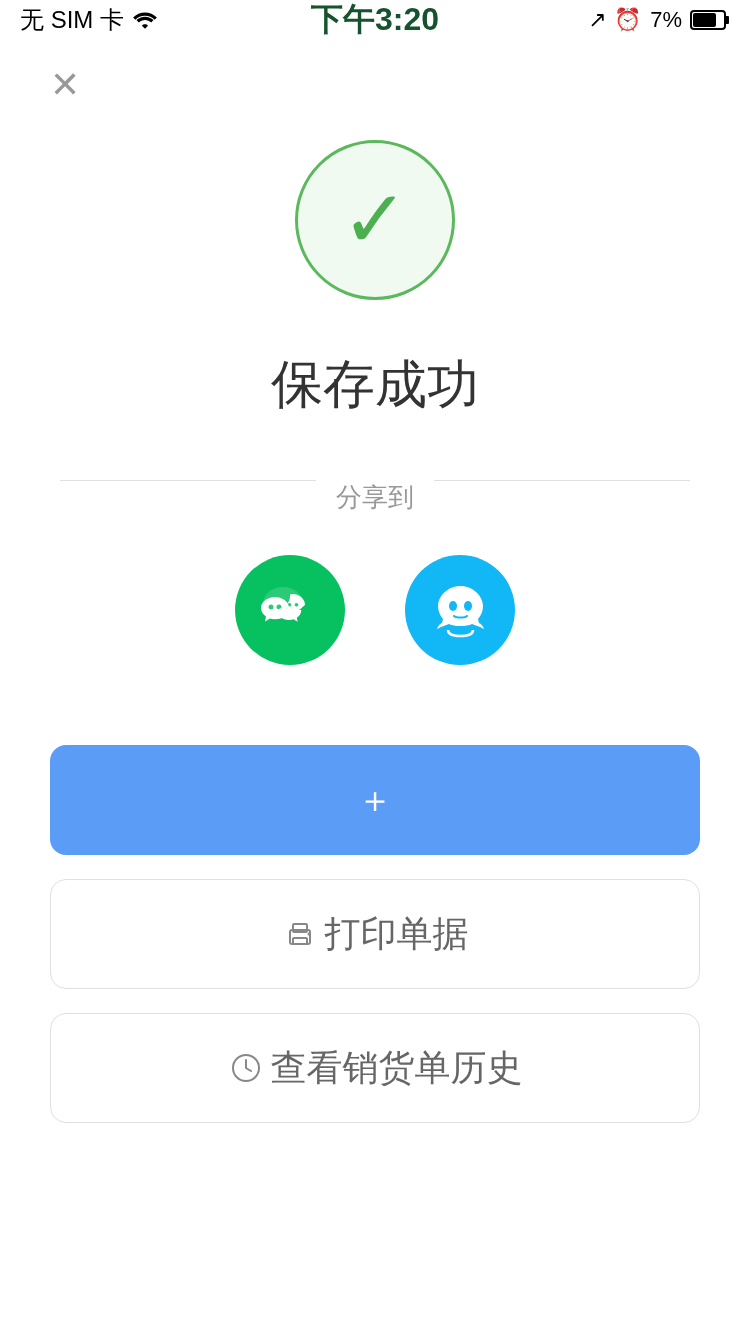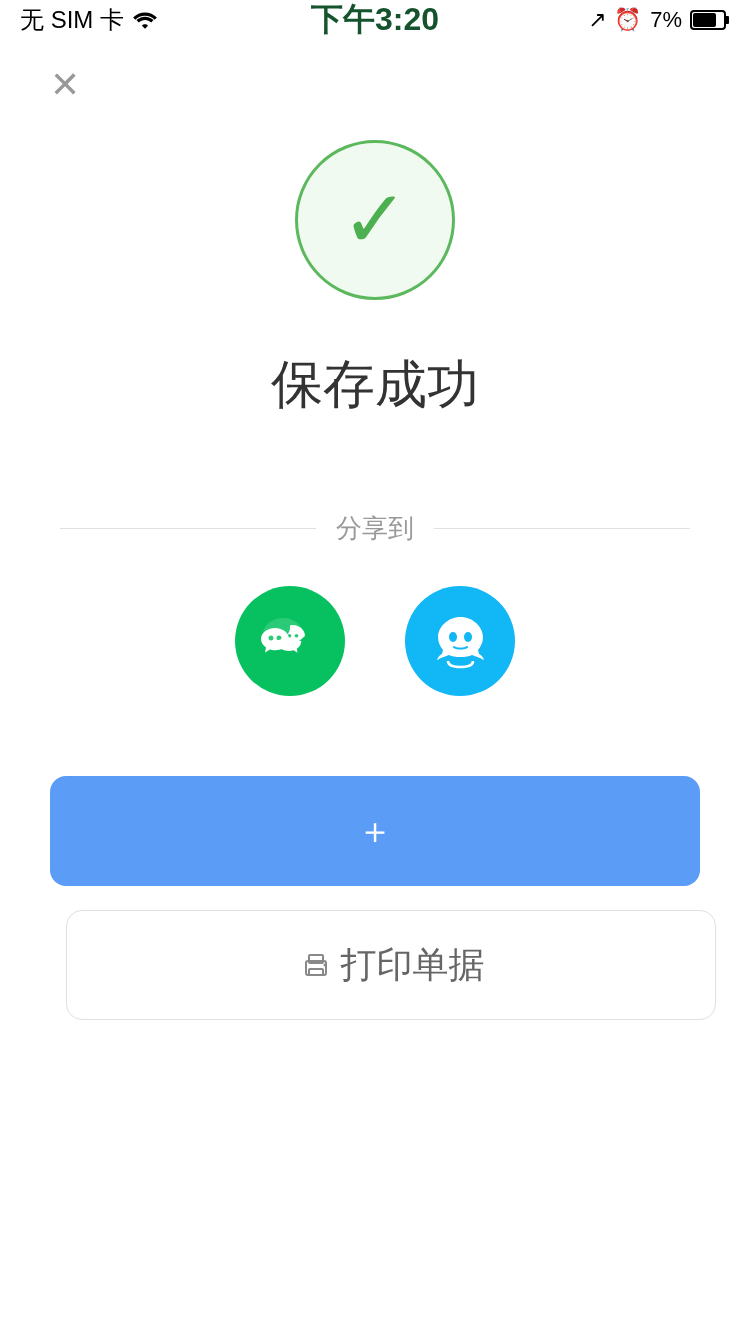--- a/index.html
+++ b/index.html
@@ -103,36 +103,35 @@
       font-size: 80px;
       color: #4caf50;
       line-height: 1;
     }
 
     
     .success-title {
       font-size: 52px;
       font-weight: 500;
       color: #333;
-      margin-bottom: 91px;
+      margin-bottom: 60px;
     }
 
     
     .share-section {
       width: 100%;
       display: flex;
       flex-direction: column;
       align-items: center;
       margin-bottom: 50px;
     }
 
     .share-divider {
       width: 100%;
       display: flex;
-      align-items: center;
       padding: 0 60px;
       margin-bottom: 40px;
     }
 
     .divider-line {
       flex: 1;
       height: 1px;
       background: #e0e0e0;
     }
 
@@ -199,21 +198,20 @@
       border-radius: 16px;
       border: 1px solid #e0e0e0;
       display: flex;
       align-items: center;
       justify-content: center;
       gap: 7px;
       cursor: pointer;
       font-size: 36px;
       color: #666;
       font-weight: 400;
-      margin-left: 16px;
     }
 
     .btn-icon {
       font-size: 36px;
     }
 
     
     .wechat-svg {
       width: 70px;
       height: 70px;
@@ -301,15 +299,22 @@
     <button class="btn-secondary">
       <svg width="36" height="36" viewBox="0 0 36 36" fill="none">
         <rect x="8" y="14" width="20" height="14" rx="2" stroke="#888" stroke-width="2"></rect>
         <rect x="11" y="8" width="14" height="8" rx="1" stroke="#888" stroke-width="2"></rect>
         <rect x="11" y="22" width="14" height="6" rx="1" stroke="#888" stroke-width="2" fill="white"></rect>
         <circle cx="27" cy="18" r="1.5" fill="#888"></circle>
       </svg>
       <span>打印单据</span>
     </button>
 
+    <button class="btn-secondary">
+      <svg width="36" height="36" viewBox="0 0 36 36" fill="none">
+        <circle cx="18" cy="18" r="13" stroke="#888" stroke-width="2"></circle>
+        <path d="M18 10v8l5 3" stroke="#888" stroke-width="2" stroke-linecap="round"></path>
+      </svg>
+      <span>查看销货单历史</span>
+    </button>
   </div>
 
 </div>
 
 </body></html>

